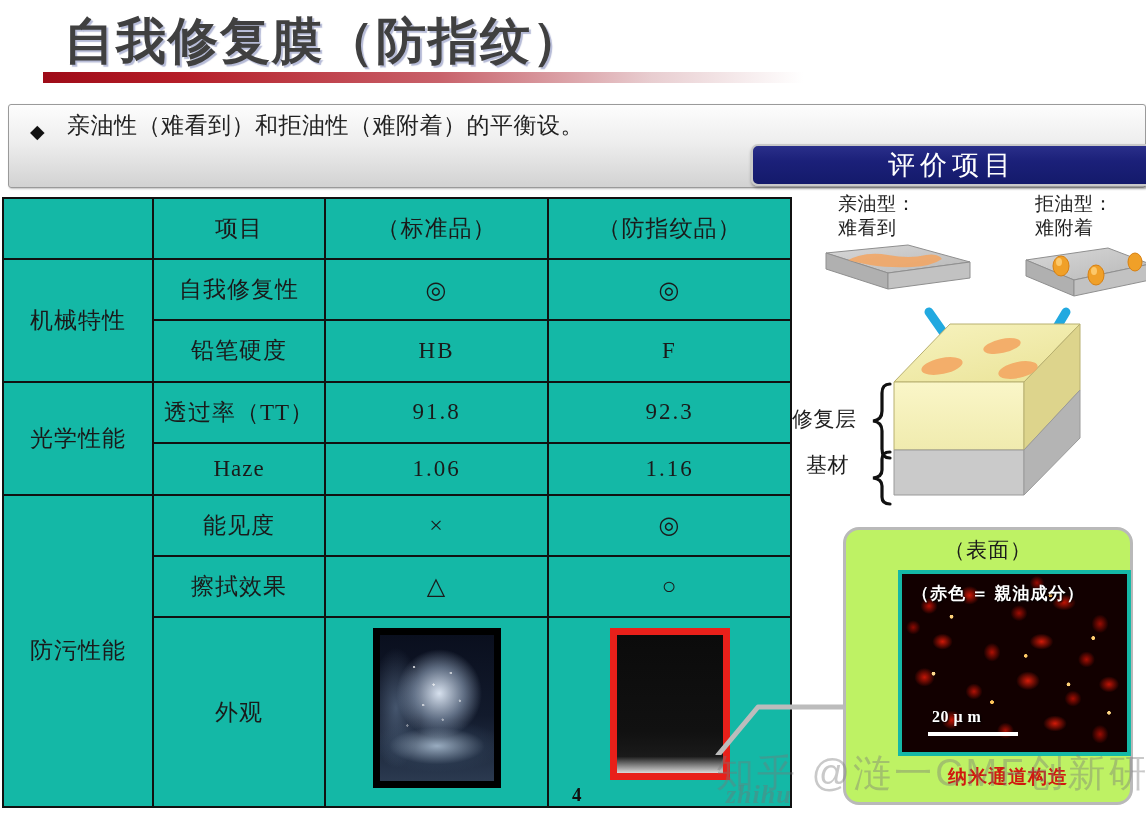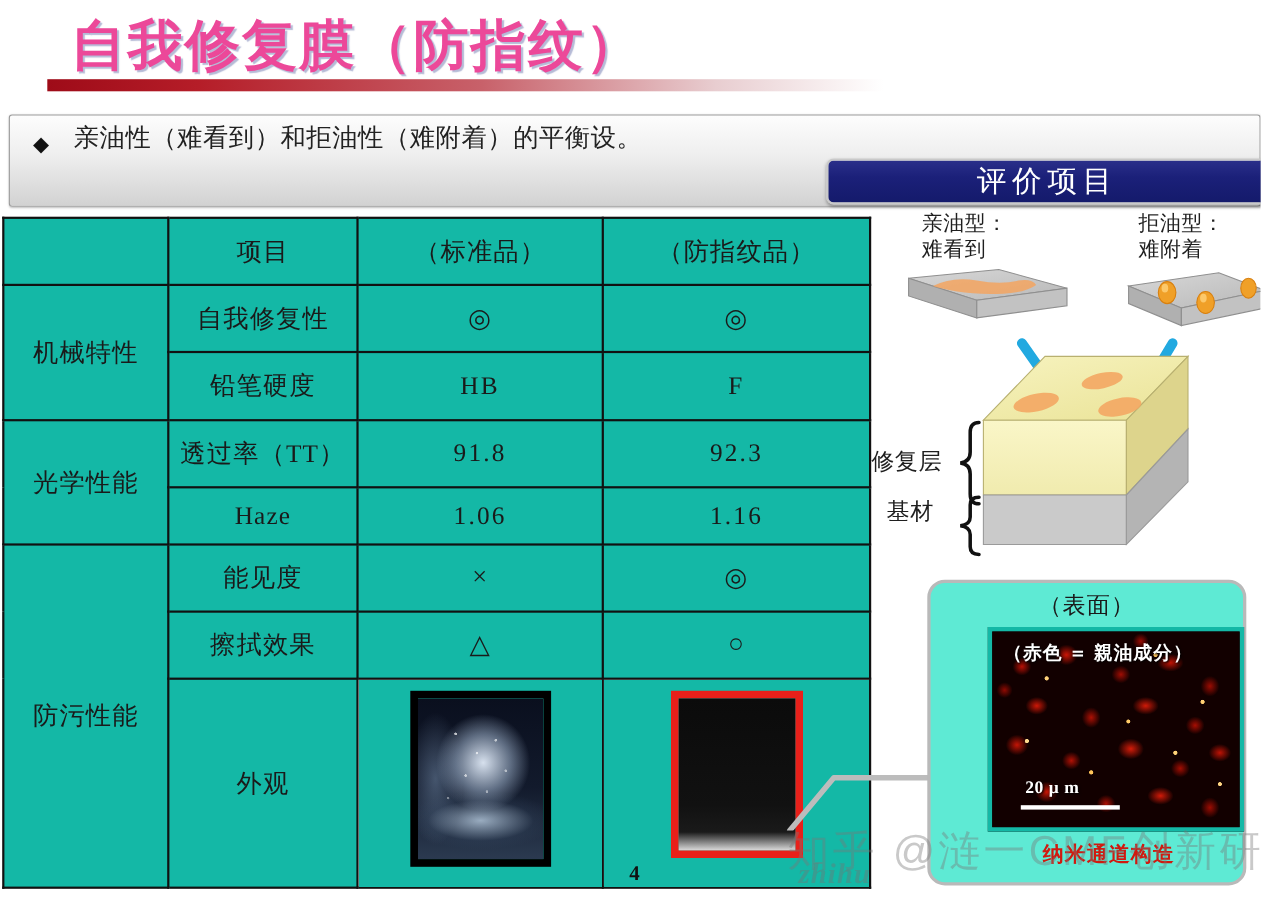--- a/index.html
+++ b/index.html
@@ -8,21 +8,21 @@
     background: #ffffff;
     font-family: "Liberation Serif", "DejaVu Serif", serif;
     overflow: hidden;
   }
   #slide { position: relative; width: 1146px; height: 820px; background: #fff; }
 
   
   .title {
     position: absolute; left: 64px; top: 8px;
     font-size: 50px; font-weight: bold; letter-spacing: 2px;
-    color: #ec4899;
+    color: #404040;
     text-shadow: 2px 2px 1px rgba(120,130,180,.55);
     white-space: nowrap;
   }
   .title-rule {
     position: absolute; left: 43px; top: 72px; width: 760px; height: 11px;
     background: linear-gradient(to right, #9e0b18 0%, #b51d28 18%, #c8616a 52%, #e8cdd0 80%, #ffffff 100%);
   }
 
   
   .bullet-panel {
@@ -117,21 +117,21 @@
   .diagram { position: absolute; left: 790px; top: 190px; width: 356px; height: 320px; }
   .lbl { position: absolute; font-size: 19px; color: #1f1f1f; line-height: 1.25; white-space: nowrap; letter-spacing: .5px; }
   .lbl-oleo { left: 48px; top: 2px; }
   .lbl-repel { left: 245px; top: 2px; }
   .lbl-layer { left: 2px; top: 216px; font-size: 21px; }
   .lbl-base  { left: 16px; top: 262px; font-size: 21px; }
 
   
   .sem-card {
     position: absolute; left: 843px; top: 527px; width: 290px; height: 278px;
-    border: 3px solid #b9b9b9; border-radius: 16px; background: #5eead4;
+    border: 3px solid #b9b9b9; border-radius: 16px; background: #bef264;
   }
   .sem-title {
     position: absolute; top: 6px; left: 0; right: 0; text-align: center;
     font-size: 21px; color: #1a1a1a; letter-spacing: 1px;
   }
   .sem-img {
     position: absolute; left: 52px; top: 40px; width: 233px; height: 186px;
     background: #0a0000; border: 4px solid #14b8a6; overflow: hidden;
   }
   .sem-noise {

